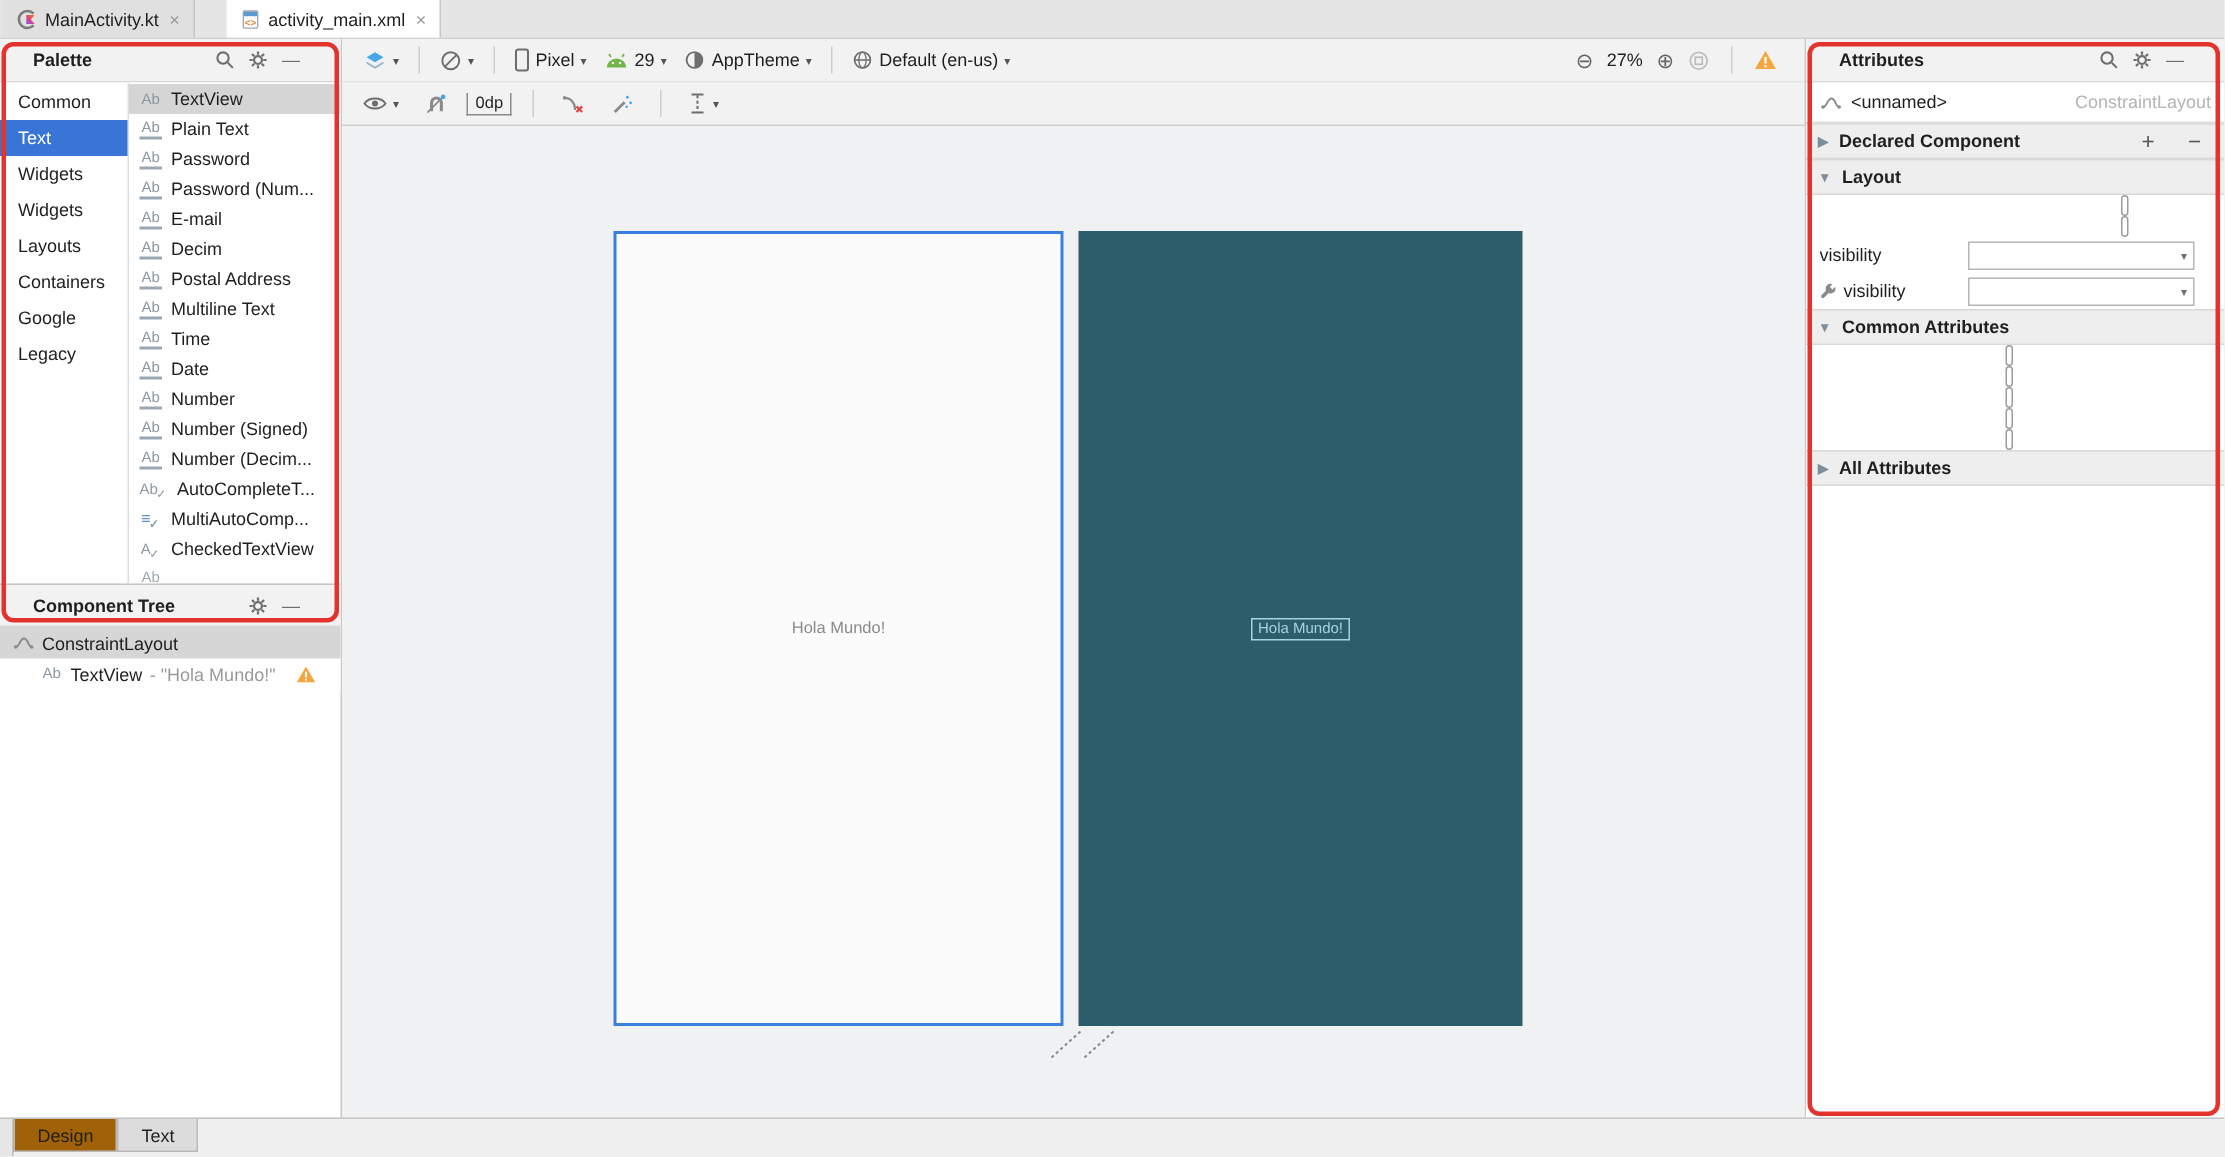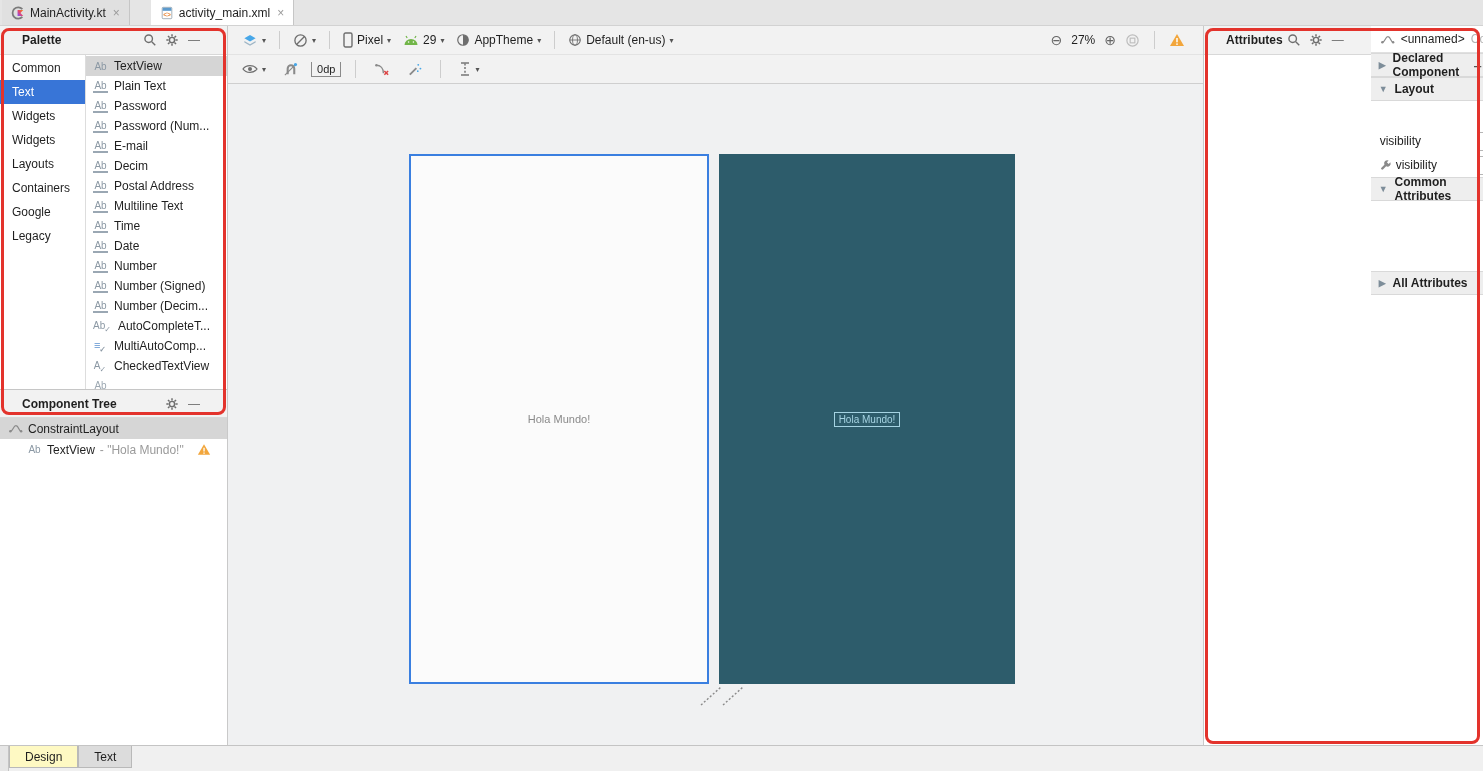--- a/index.html
+++ b/index.html
@@ -10,21 +10,21 @@
   
   .tabstrip { height:26px; background:#e5e5e5; border-bottom:1px solid #d2d2d2; display:flex; align-items:stretch; padding-left:2px;gap:21px; }
   .etab { display:flex; align-items:center; gap:5px; padding:0 9px; border-right:1px solid #c6c6c6; background:#e0e0e0; cursor:default; }
   .etab.selected { background:#ffffff; }
   .etab .close { color:#9a9a9a; font-size:12px; margin-left:2px; }
 
   
   .main { position:absolute; top:26px; bottom:26px; left:0; right:0; display:flex; }
   .left-panel { width:228px; background:#ffffff; border-right:1px solid #c9c9c9; display:flex; flex-direction:column; }
   .center-panel { flex:1; display:flex; flex-direction:column; min-width:0; }
-  .right-panel { width:280px; background:#ffffff; border-left:1px solid #c9c9c9; display:flex; flex-direction:row; }
+  .right-panel { width:280px; background:#ffffff; border-left:1px solid #c9c9c9; display:flex; flex-direction:column; }
 
   
   .phead { height:29px; display:flex; align-items:center; padding:0 22px; background:#f2f2f2; border-bottom:1px solid #d8d8d8; flex:none;text-align:right; }
   .phead .ptitle { font-weight:bold; }
   .phead .spacer { flex:1; }
   .phead .hicon { display:inline-flex; align-items:center; justify-content:center; width:22px; color:#6e6e6e; }
 
   
   .pal-body { height:334px; display:flex; flex:none; overflow:hidden; background:#fff; }
   .pal-cats { width:86px; border-right:1px solid #dddddd; padding-top:1px; }
@@ -86,21 +86,21 @@
   .attr-ctl { flex:1; height:19px; border:1px solid #b6b6b6; background:#fff; display:flex; align-items:center; padding:0 4px 0 6px; }
   .attr-ctl .arrow { margin-left:auto; color:#6e6e6e; font-size:8px; display:none; }
   .attr-row.combo .attr-ctl .arrow { display:block; }
   .brk { width:5px; height:14px; border:1px solid #9c9c9c; border-radius:3px; margin-left:6px; visibility:hidden; flex:none; }
   .attr-row.brk .brk, .id-row .brk { visibility:visible; }
 
   
   .bottombar { position:absolute; left:0; right:0; bottom:0; height:26px; background:#f0f0f0; border-top:1px solid #c4c4c4; display:flex; align-items:flex-start; }
   .bcorner { width:9px; height:100%; background:#e6e6e6; border-right:1px solid #c4c4c4; }
   .btab { height:22px; padding:0 15px; display:flex; align-items:center; background:#dcdcdc; border:1px solid #b9b9b9; border-top:none; cursor:default; }
-  .btab.selected { background:#fef9c3; }
+  .btab.selected { background:#a16207; }
 
   
   .red-rect { position:absolute; border:3px solid var(--annotation_red); border-radius:8px; pointer-events:none; z-index:60; }
   .red-left { left:1px; top:28px; width:225px; height:387px; }
   .red-right { left:1205px; top:28px; width:275px; height:716px; }
 
   svg { display:block; }
 </style>
 </head>
 <body>

